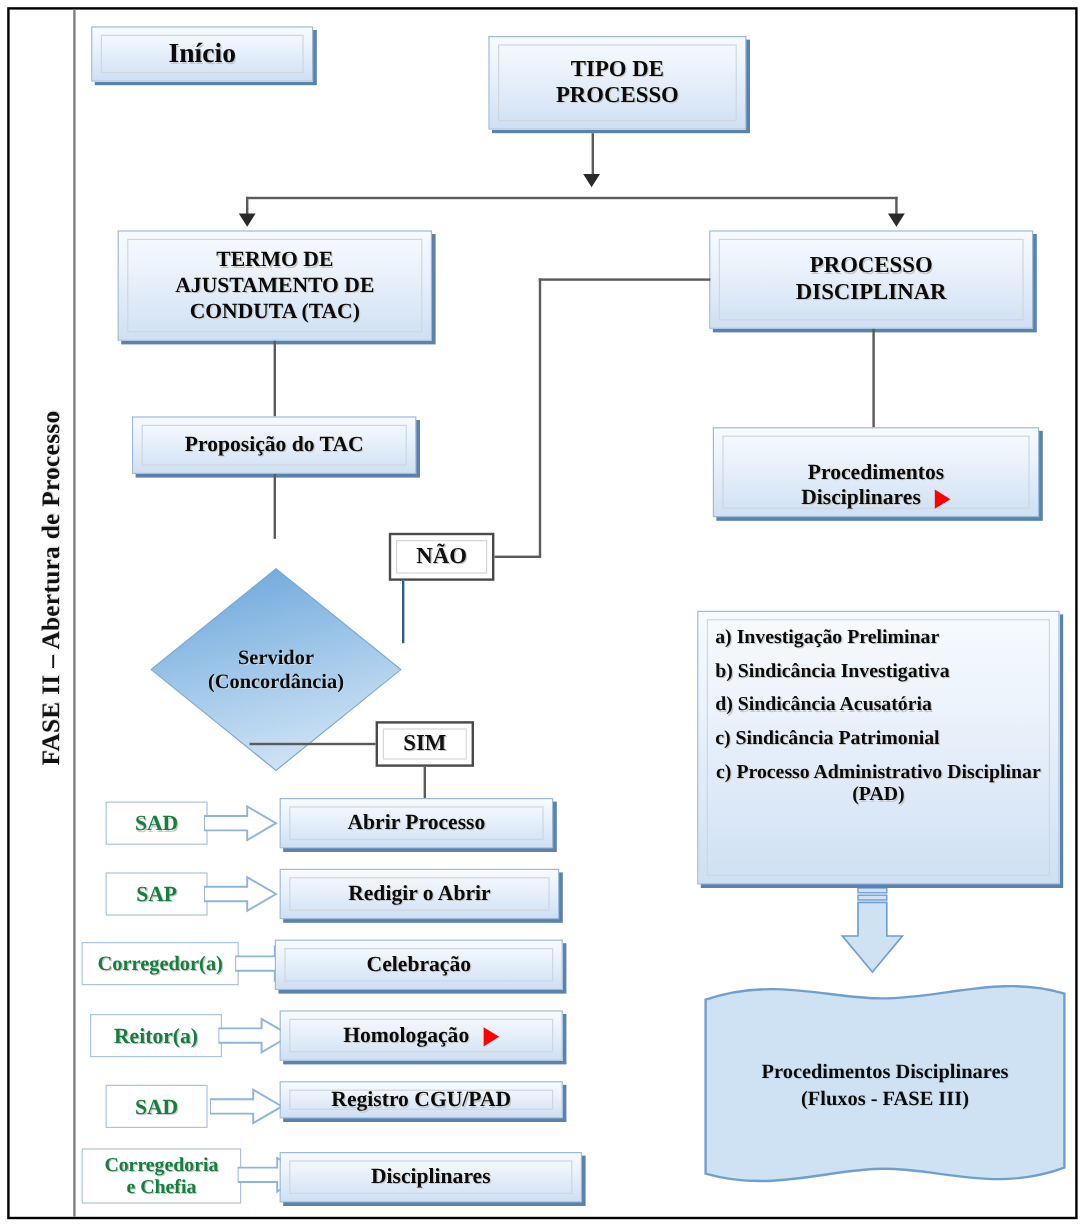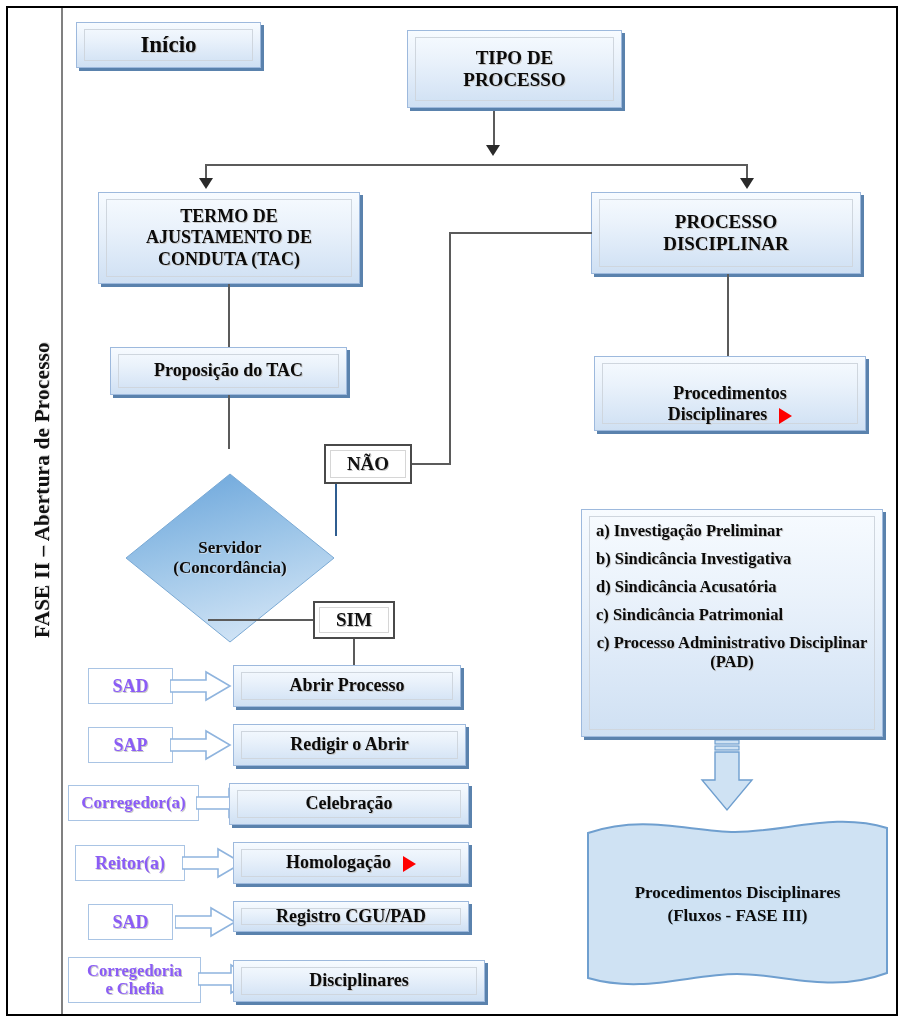--- a/index.html
+++ b/index.html
@@ -36,21 +36,21 @@
   
   .ynlabel{position:absolute;box-sizing:border-box;background:#fff;border:2px solid #4a4a4a;
        display:flex;align-items:center;justify-content:center;}
   .ynlabel .inner{position:absolute;left:4px;top:4px;right:4px;bottom:4px;border:1px solid #d6d6d6;}
   .ynlabel span{position:relative;z-index:2;font-weight:bold;font-size:19px;color:#111;
        text-shadow:1px 1px 0 #c8c8c8;font-family:"Liberation Serif",serif;}
 
   
   .role{position:absolute;box-sizing:border-box;background:#fff;border:1px solid #a9c4e4;
        display:flex;align-items:center;justify-content:center;text-align:center;
-       font-weight:bold;color:#8b5cf6;text-shadow:1px 1px 0 #c9c9c9;line-height:1.12;
+       font-weight:bold;color:#15803d;text-shadow:1px 1px 0 #c9c9c9;line-height:1.12;
        font-family:"Liberation Serif",serif;}
 
   
   .blockarrow{position:absolute;}
 
   
   .ln{position:absolute;background:#5b5b5b;}
   .lnv{width:2px;}
   .lnh{height:2px;}
   .lnblue{background:#2f5d90;}

